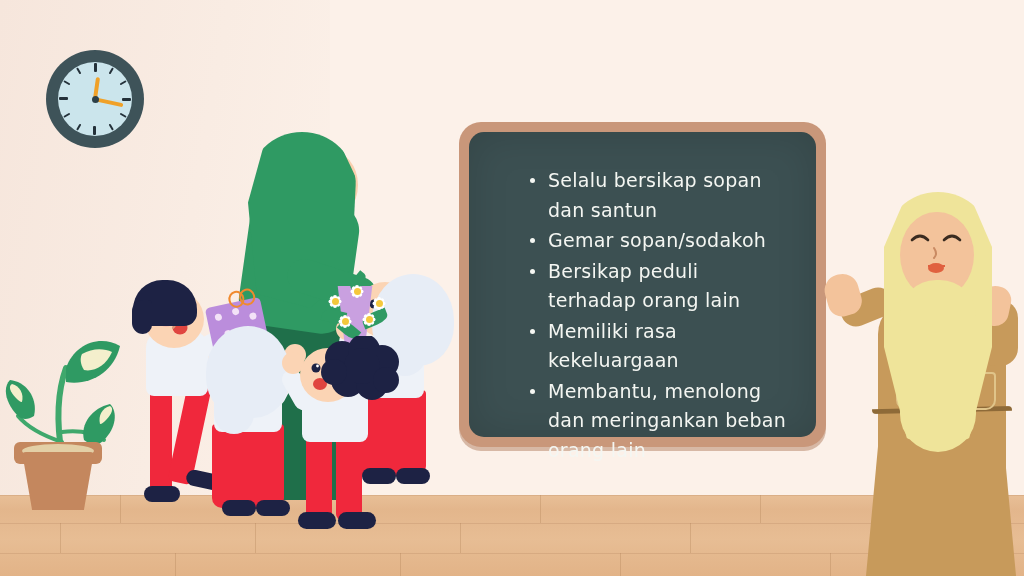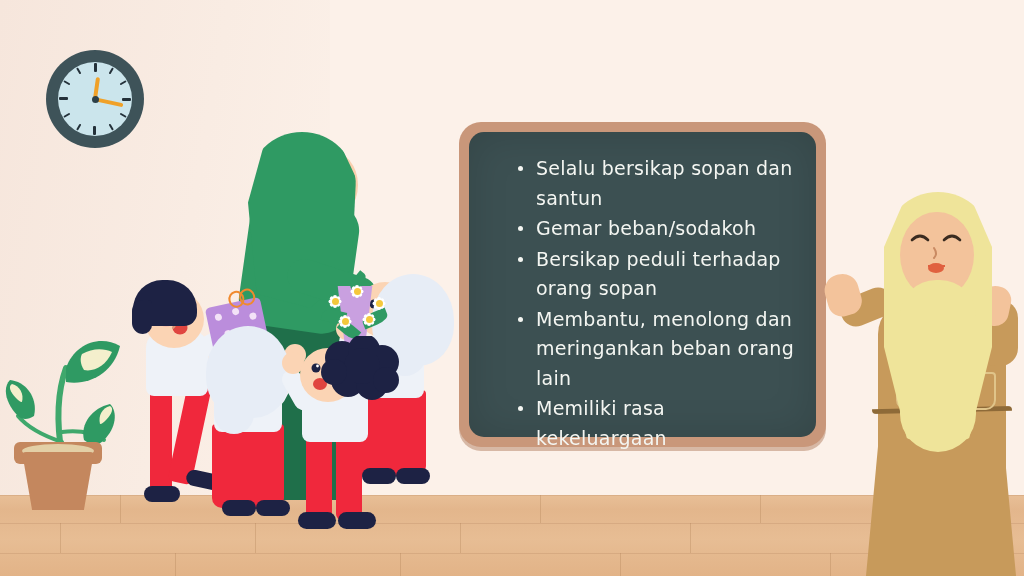--- a/index.html
+++ b/index.html
@@ -56,21 +56,21 @@
     background:#c9977a;border-radius:22px;
     box-shadow:0 4px 0 rgba(178,128,98,.5);
   }
   .board{
     position:absolute;left:10px;top:10px;right:10px;bottom:10px;
     background:#3c5052;border-radius:15px;
     box-shadow:inset 0 0 40px rgba(0,0,0,.14);
   }
   .board-list{
     position:absolute;left:48px;top:22px;right:18px;
-    margin:0;padding:0;list-style:none;
+    margin:12px;padding:0;list-style:none;
   }
   .board-list li{
     position:relative;color:#f4f6f2;font-size:19px;line-height:29.5px;
     padding-left:19px;margin-bottom:1px;letter-spacing:.25px;
     font-family:"DejaVu Sans", sans-serif;
   }
   .board-list li::before{
     content:"";position:absolute;left:1px;top:12px;
     width:5px;height:5px;border-radius:50%;background:#f4f6f2;
   }
@@ -212,24 +212,24 @@
       <div class="hand minute" style="transform:rotate(102deg)"></div>
       <div class="clock-pin"></div>
     </div>
   </div>
 
 
   <div class="board-frame">
     <div class="board">
       <ul class="board-list">
         <li>Selalu bersikap sopan dan santun</li>
-        <li>Gemar beban/sodakoh</li>
-        <li>Bersikap peduli terhadap orang sopan</li>
+        <li>Gemar sopan/sodakoh</li>
+        <li>Bersikap peduli terhadap orang lain</li>
+        <li>Memiliki rasa kekeluargaan</li>
         <li>Membantu, menolong dan meringankan beban orang lain</li>
-        <li>Memiliki rasa kekeluargaan</li>
       </ul>
     </div>
   </div>
 
   <div class="plant">
     <svg width="120" height="140" viewBox="0 0 120 140" style="position:absolute;left:0;top:-6px;">
       <path d="M58 132 C52 96 54 66 62 44" stroke="#3fa86c" stroke-width="6" fill="none" stroke-linecap="round"></path>
       <path d="M58 118 C40 112 24 104 14 92" stroke="#3fa86c" stroke-width="4" fill="none" stroke-linecap="round"></path>
       <path d="M58 108 C74 106 88 108 100 116" stroke="#3fa86c" stroke-width="4" fill="none" stroke-linecap="round"></path>
       <path d="M62 44 C70 20 96 10 116 22 C110 48 86 62 62 58 Z" fill="#2f9a63"></path>

